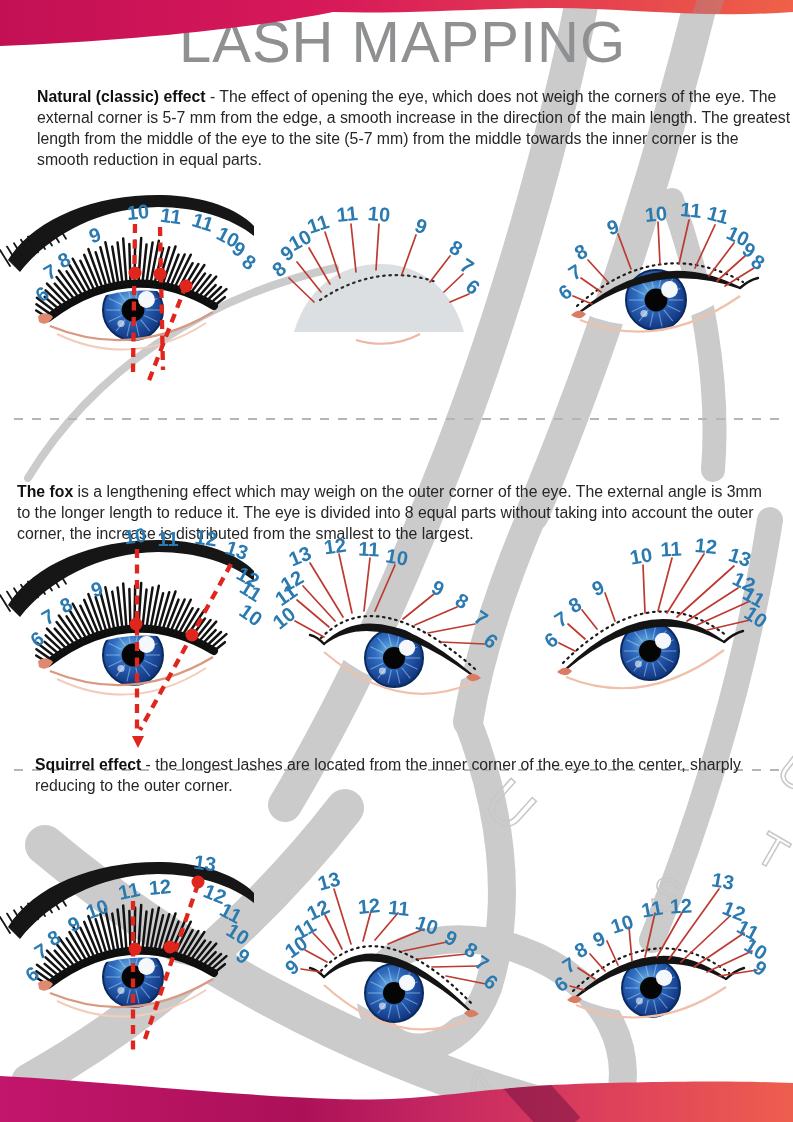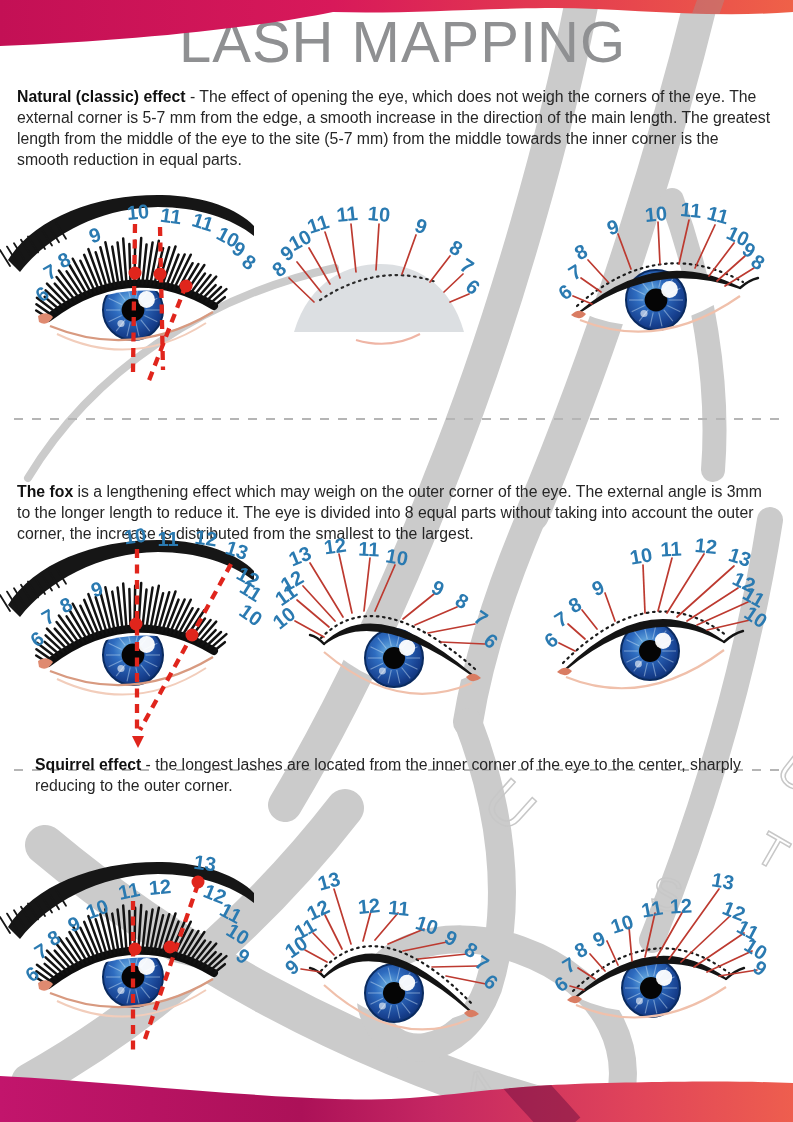--- a/index.html
+++ b/index.html
@@ -7,21 +7,21 @@
         font-family:"Liberation Sans",sans-serif;margin:0 auto;}
   .page > *{position:absolute;}
   #watermark{left:0;top:0;z-index:0;}
   .band{left:0;z-index:3;}
   #band-top{top:0;}
   #band-bottom{bottom:0;}
   h1.title{z-index:2;top:8px;left:0;width:793px;margin:0;text-align:center;
       font-size:58px;font-weight:400;color:#8f9092;letter-spacing:1px;padding-left:6px;}
   .para{z-index:2;left:17px;width:757px;font-size:15.8px;line-height:21px;color:#262626;margin:0;}
   .para b{color:#111;}
-  #para-1{top:86px;}
+  #para-1{top:86px;margin-left:20px;}
   #para-2{top:448px;margin-top:33px;}
   #para-3{top:754px;margin-left:18px;}
   .divider{z-index:2;left:14px;width:765px;height:2px;
       background:repeating-linear-gradient(90deg,#b5b5b5 0 9px,transparent 9px 18px);}
   #divider-1{top:418px;}
   #divider-2{top:769px;}
   .drow{z-index:2;left:0;width:793px;display:flex;}
   #drow-1{top:182px;}
   #drow-2{top:527px;}
   #drow-3{top:849px;}

